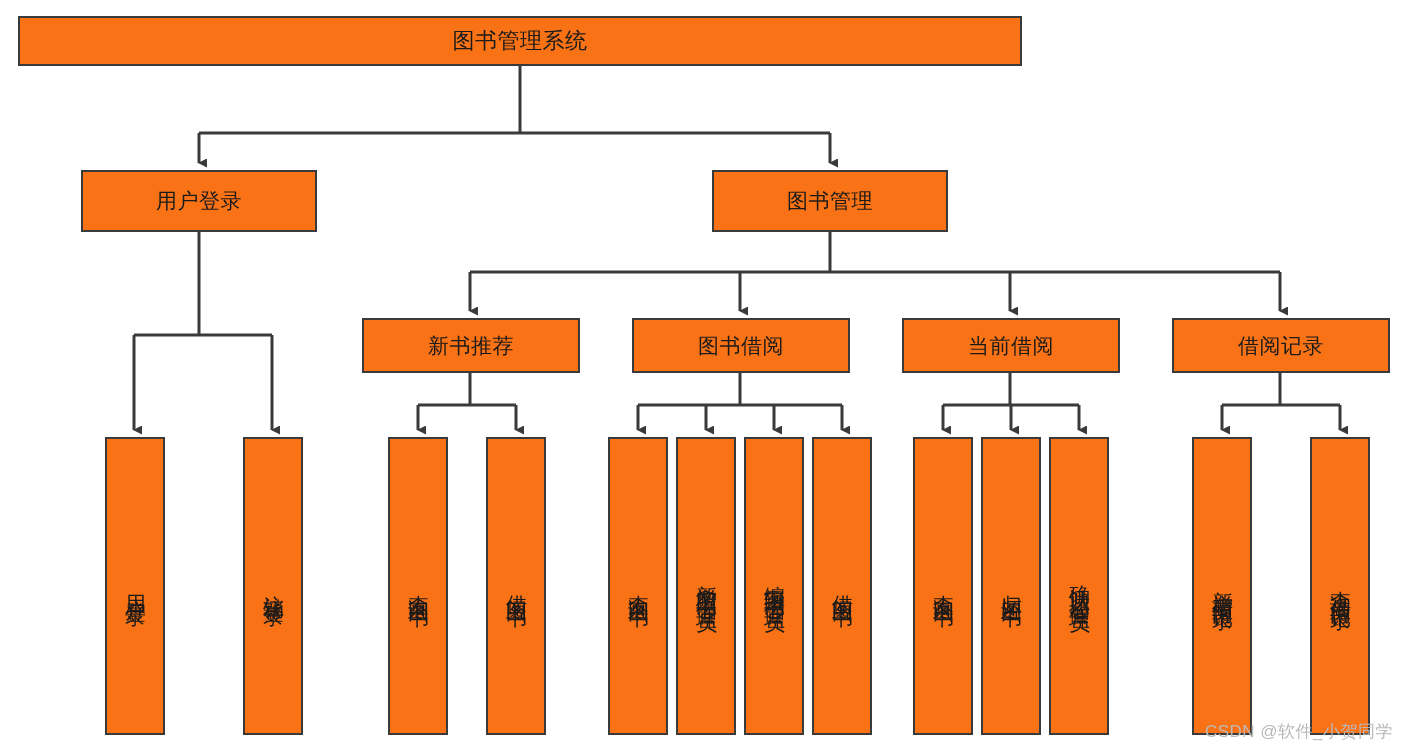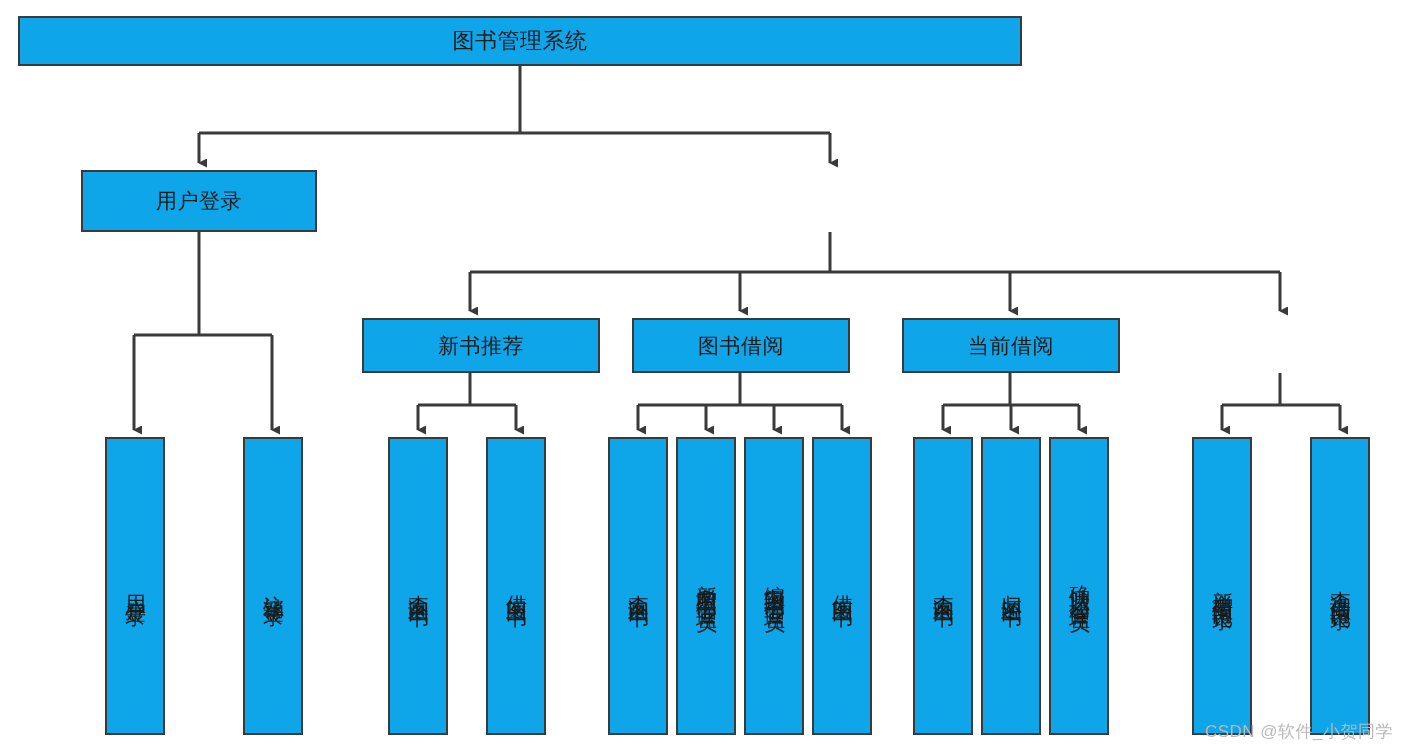--- a/index.html
+++ b/index.html
@@ -24,21 +24,21 @@
     left: 0;
     top: 0;
     width: 1405px;
     height: 747px;
     pointer-events: none;
   }
   
   .node-box {
     position: absolute;
     box-sizing: border-box;
-    background: #0ea5e9;
+    background: #f97316;
     border: 2px solid #3a3a3a;
     display: flex;
     align-items: center;
     justify-content: center;
     color: #1a1a1a;
   }
   .node-label {
     display: block;
     white-space: pre;
     line-height: 1.22;
@@ -151,33 +151,39 @@
   </svg>
 
   <div class="node-box node-horizontal node-root" style="left:18px; top:16px; width:1004px; height:50px;">
     <span class="node-label">图书管理系统</span>
   </div>
 
   <div class="node-box node-horizontal" style="left:81px; top:170px; width:236px; height:62px;">
     <span class="node-label">用户登录</span>
   </div>
 
-
-  <div class="node-box node-horizontal" style="left:362px; top:318px; width:238px; height:55px;">
+  <div class="node-box node-horizontal" style="left:712px; top:170px; width:236px; height:62px;">
+    <span class="node-label">图书管理</span>
+  </div>
+
+  <div class="node-box node-horizontal" style="left:362px; top:318px; width:218px; height:55px;">
     <span class="node-label">新书推荐</span>
   </div>
 
   <div class="node-box node-horizontal" style="left:902px; top:318px; width:218px; height:55px;">
     <span class="node-label">当前借阅</span>
   </div>
 
   <div class="node-box node-horizontal" style="left:632px; top:318px; width:218px; height:55px;">
     <span class="node-label">图书借阅</span>
   </div>
 
+  <div class="node-box node-horizontal" style="left:1172px; top:318px; width:218px; height:55px;">
+    <span class="node-label">借阅记录</span>
+  </div>
 
   <div class="node-box node-vertical" style="left:105px; top:437px; width:60px; height:298px;">
     <span class="node-label">用户登录</span>
   </div>
 
   <div class="node-box node-vertical" style="left:243px; top:437px; width:60px; height:298px;">
     <span class="node-label">注销登录</span>
   </div>
 
   <div class="node-box node-vertical" style="left:388px; top:437px; width:60px; height:298px;">

